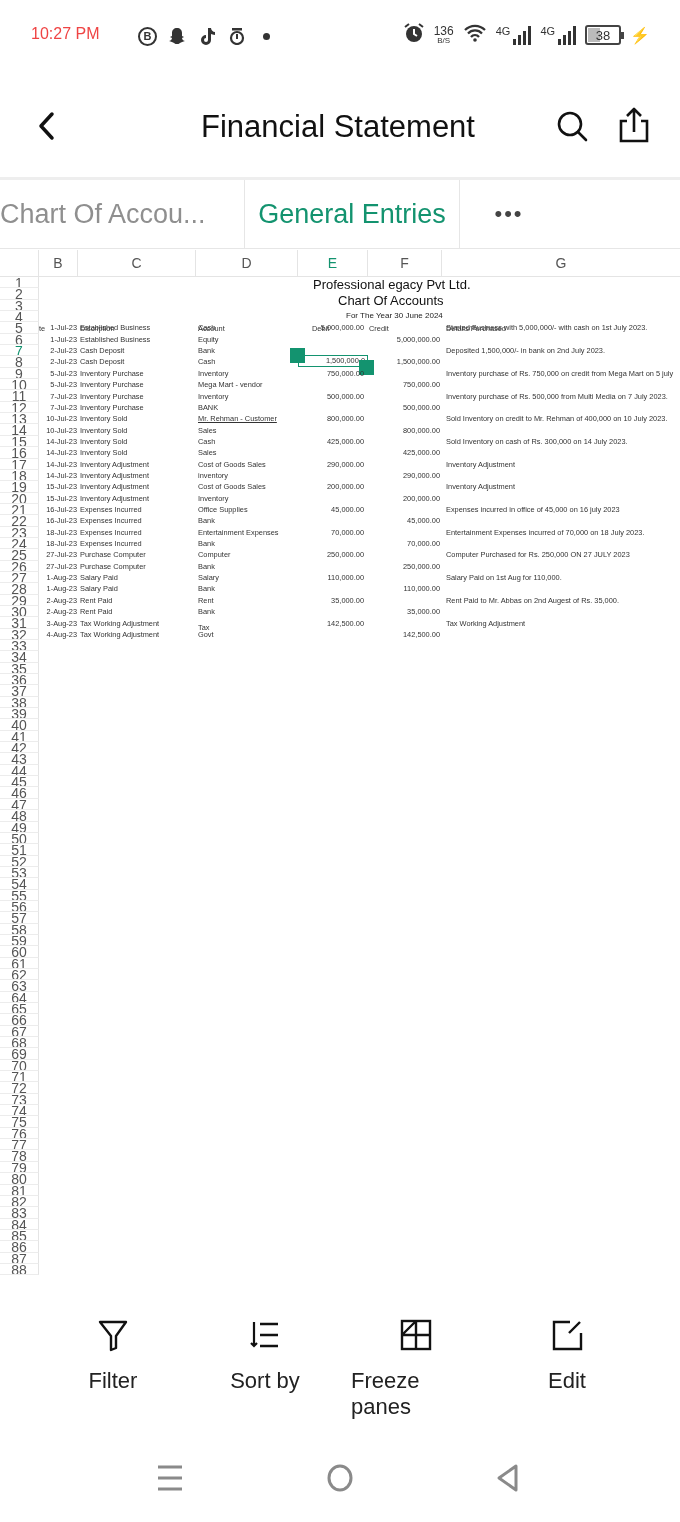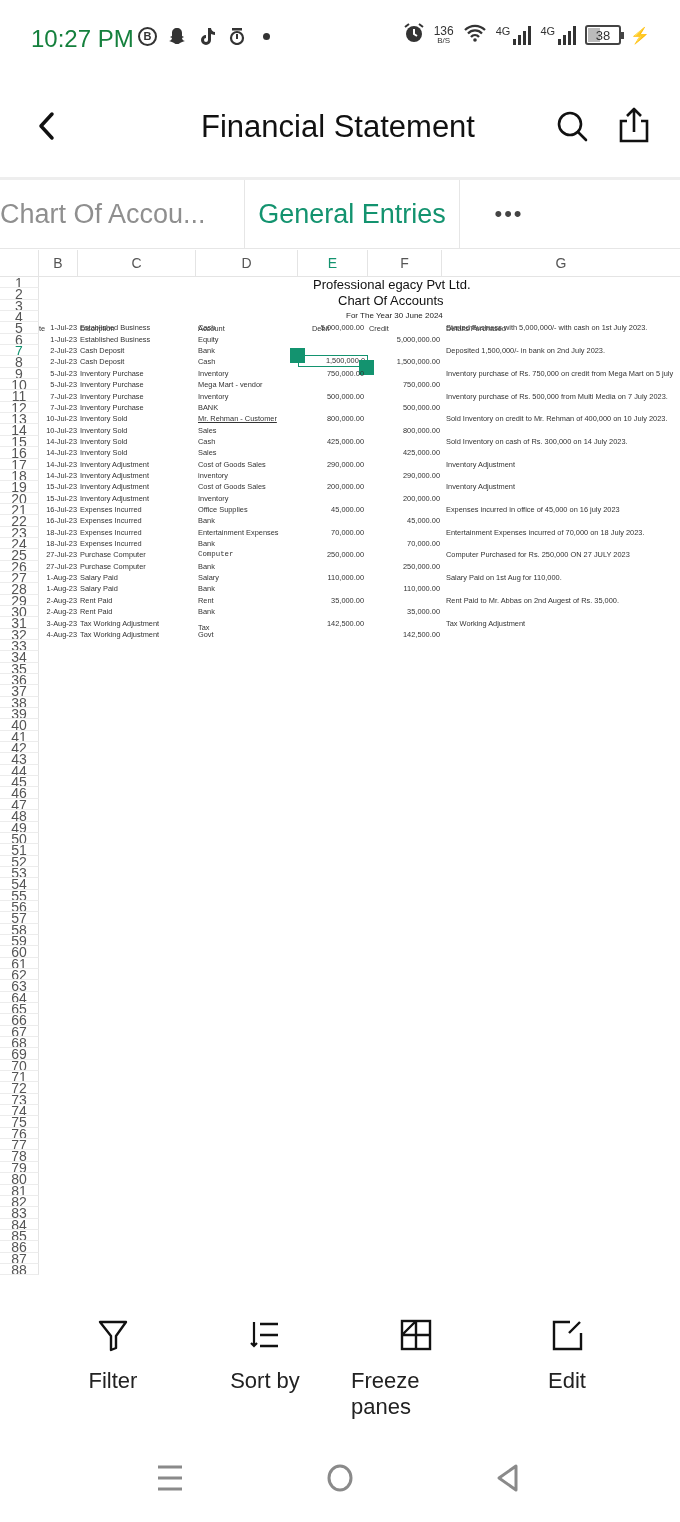--- a/index.html
+++ b/index.html
@@ -1,21 +1,21 @@
 <!DOCTYPE html>
 <html><head>
 <meta charset="utf-8">
 <style>
   * { box-sizing: border-box; margin: 0; padding: 0; }
   html, body { width: 680px; height: 1522px; background: #fff; overflow: hidden; }
   body { font-family: "Liberation Sans", sans-serif; color: #222; position: relative; }
 
   
   .status-bar { position: absolute; top: 0; left: 0; width: 680px; height: 76px; }
-  .status-time { position: absolute; left: 31px; top: 25px; font-size: 24px; color: #15803d; }
+  .status-time { position: absolute; left: 31px; top: 25px; font-size: 16px; color: #ef4444; }
   .status-left-icons { position: absolute; left: 138px; top: 26px; display: flex; gap: 10px; align-items: center; }
   .sicon { width: 20px; height: 20px; display: inline-flex; align-items: center; justify-content: center; font-size: 15px; color: #333; }
   .sicon.b-circle { border: 2px solid #333; border-radius: 50%; width: 19px; height: 19px; font-size: 11px; font-weight: bold; }
   .sicon.dot { width: 7px; height: 7px; border-radius: 50%; background: #333; margin-left: 6px; }
   .status-right { position: absolute; right: 30px; top: 22px; display: flex; gap: 9px; align-items: center; color: #333; }
   .net-speed { display: flex; flex-direction: column; align-items: center; line-height: 1; }
   .net-speed .v { font-size: 12px; }
   .net-speed .u { font-size: 8px; }
   .sig { display: flex; align-items: flex-end; gap: 2px; height: 20px; }
   .sig .lab { font-size: 11px; align-self: flex-start; margin-right: 1px; }
@@ -362,21 +362,21 @@
       <div class="cell" style="left: 41px; top: 249.7px; width: 115px;">Expenses Incurred</div>
       <div class="cell" style="left: 159px; top: 249.7px; width: 100px;">Entertainment Expenses</div>
       <div class="cell right" style="left: 259px; top: 249.7px; width: 66px;">70,000.00</div>
       <div class="cell" style="left: 407px; top: 249.7px; width: 240px;">Entertainment Expenses incurred of 70,000 on 18 July 2023.</div>
       <div class="cell right" style="left: 0px; top: 261.05px; width: 38px;">18-Jul-23</div>
       <div class="cell" style="left: 41px; top: 261.05px; width: 115px;">Expenses Incurred</div>
       <div class="cell" style="left: 159px; top: 261.05px; width: 100px;">Bank</div>
       <div class="cell right" style="left: 333px; top: 261.05px; width: 68px;">70,000.00</div>
       <div class="cell right" style="left: 0px; top: 272.4px; width: 38px;">27-Jul-23</div>
       <div class="cell" style="left: 41px; top: 272.4px; width: 115px;">Purchase Computer</div>
-      <div class="cell" style="left: 159px; top: 272.4px; width: 100px; font-family: Liberation Mono, monospace;">Computer</div>
+      <div class="cell" style="left: 159px; top: 272.4px; width: 100px;">Computer</div>
       <div class="cell right" style="left: 259px; top: 272.4px; width: 66px;">250,000.00</div>
       <div class="cell" style="left: 407px; top: 272.4px; width: 240px;">Computer Purchased for Rs. 250,000 ON 27 JULY 2023</div>
       <div class="cell right" style="left: 0px; top: 283.75px; width: 38px;">27-Jul-23</div>
       <div class="cell" style="left: 41px; top: 283.75px; width: 115px;">Purchase Computer</div>
       <div class="cell" style="left: 159px; top: 283.75px; width: 100px;">Bank</div>
       <div class="cell right" style="left: 333px; top: 283.75px; width: 68px;">250,000.00</div>
       <div class="cell right" style="left: 0px; top: 295.1px; width: 38px;">1-Aug-23</div>
       <div class="cell" style="left: 41px; top: 295.1px; width: 115px;">Salary Paid</div>
       <div class="cell" style="left: 159px; top: 295.1px; width: 100px;">Salary</div>
       <div class="cell right" style="left: 259px; top: 295.1px; width: 66px;">110,000.00</div>

